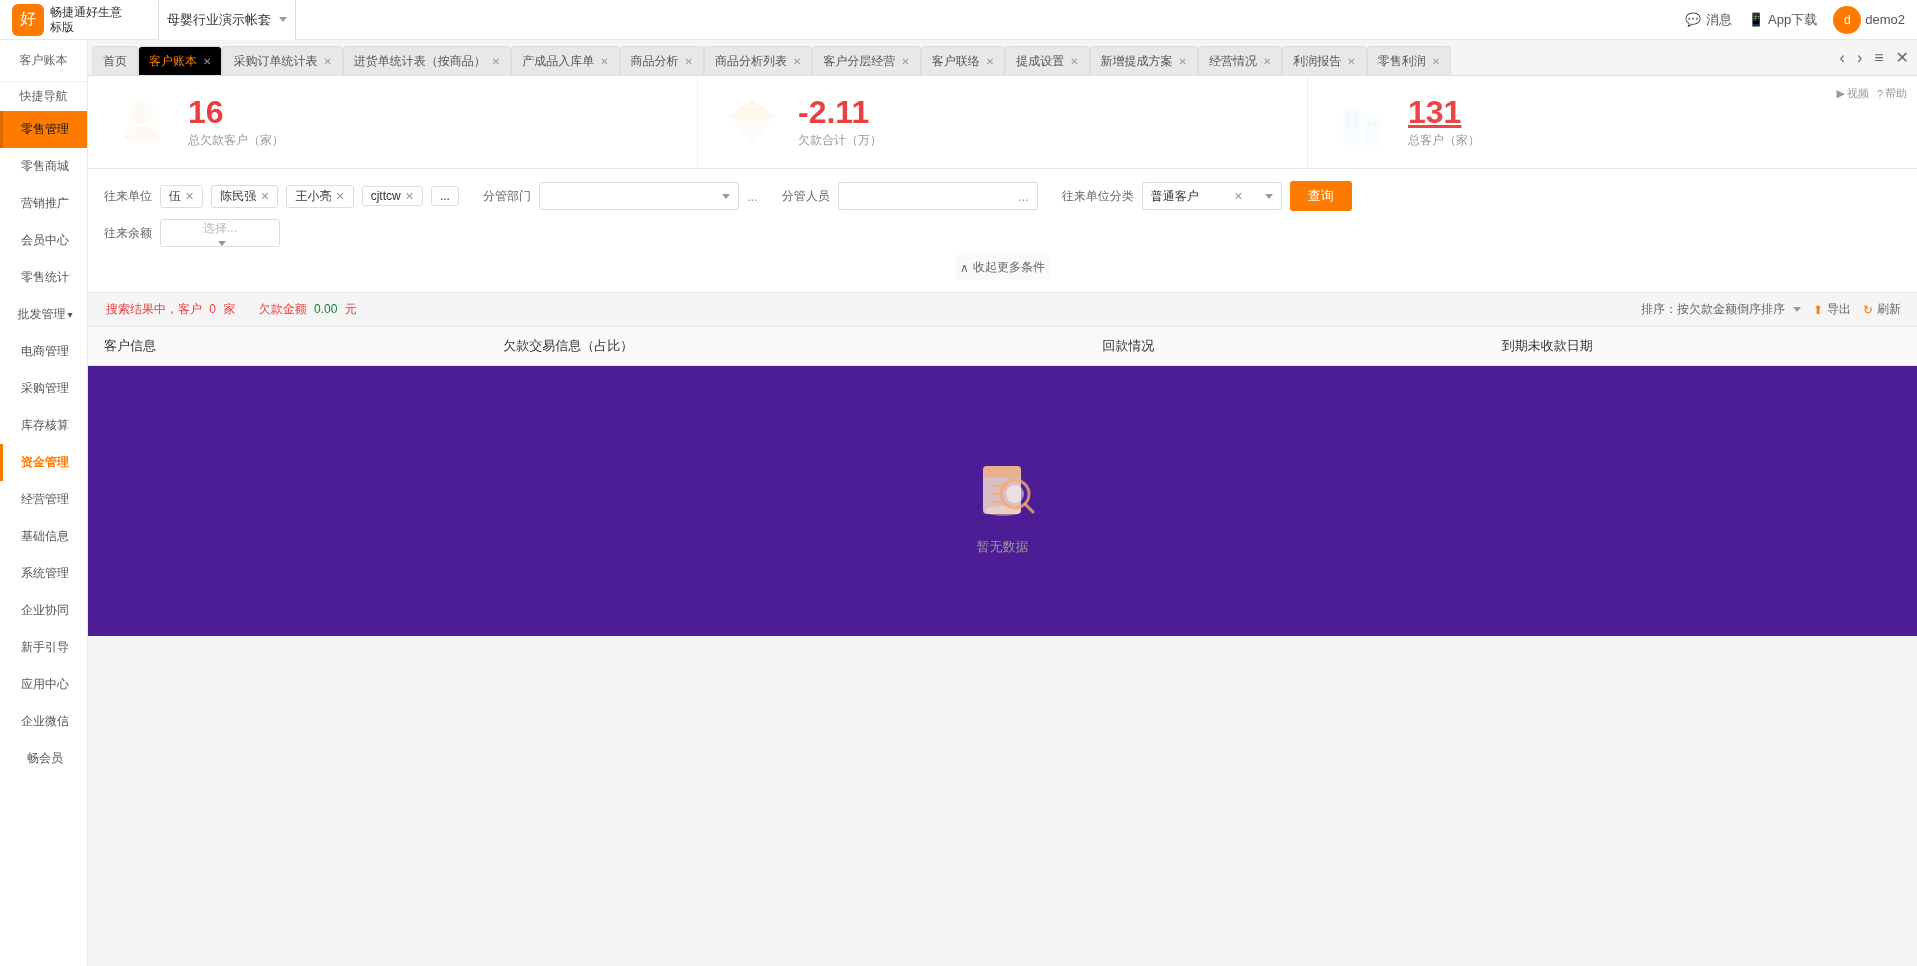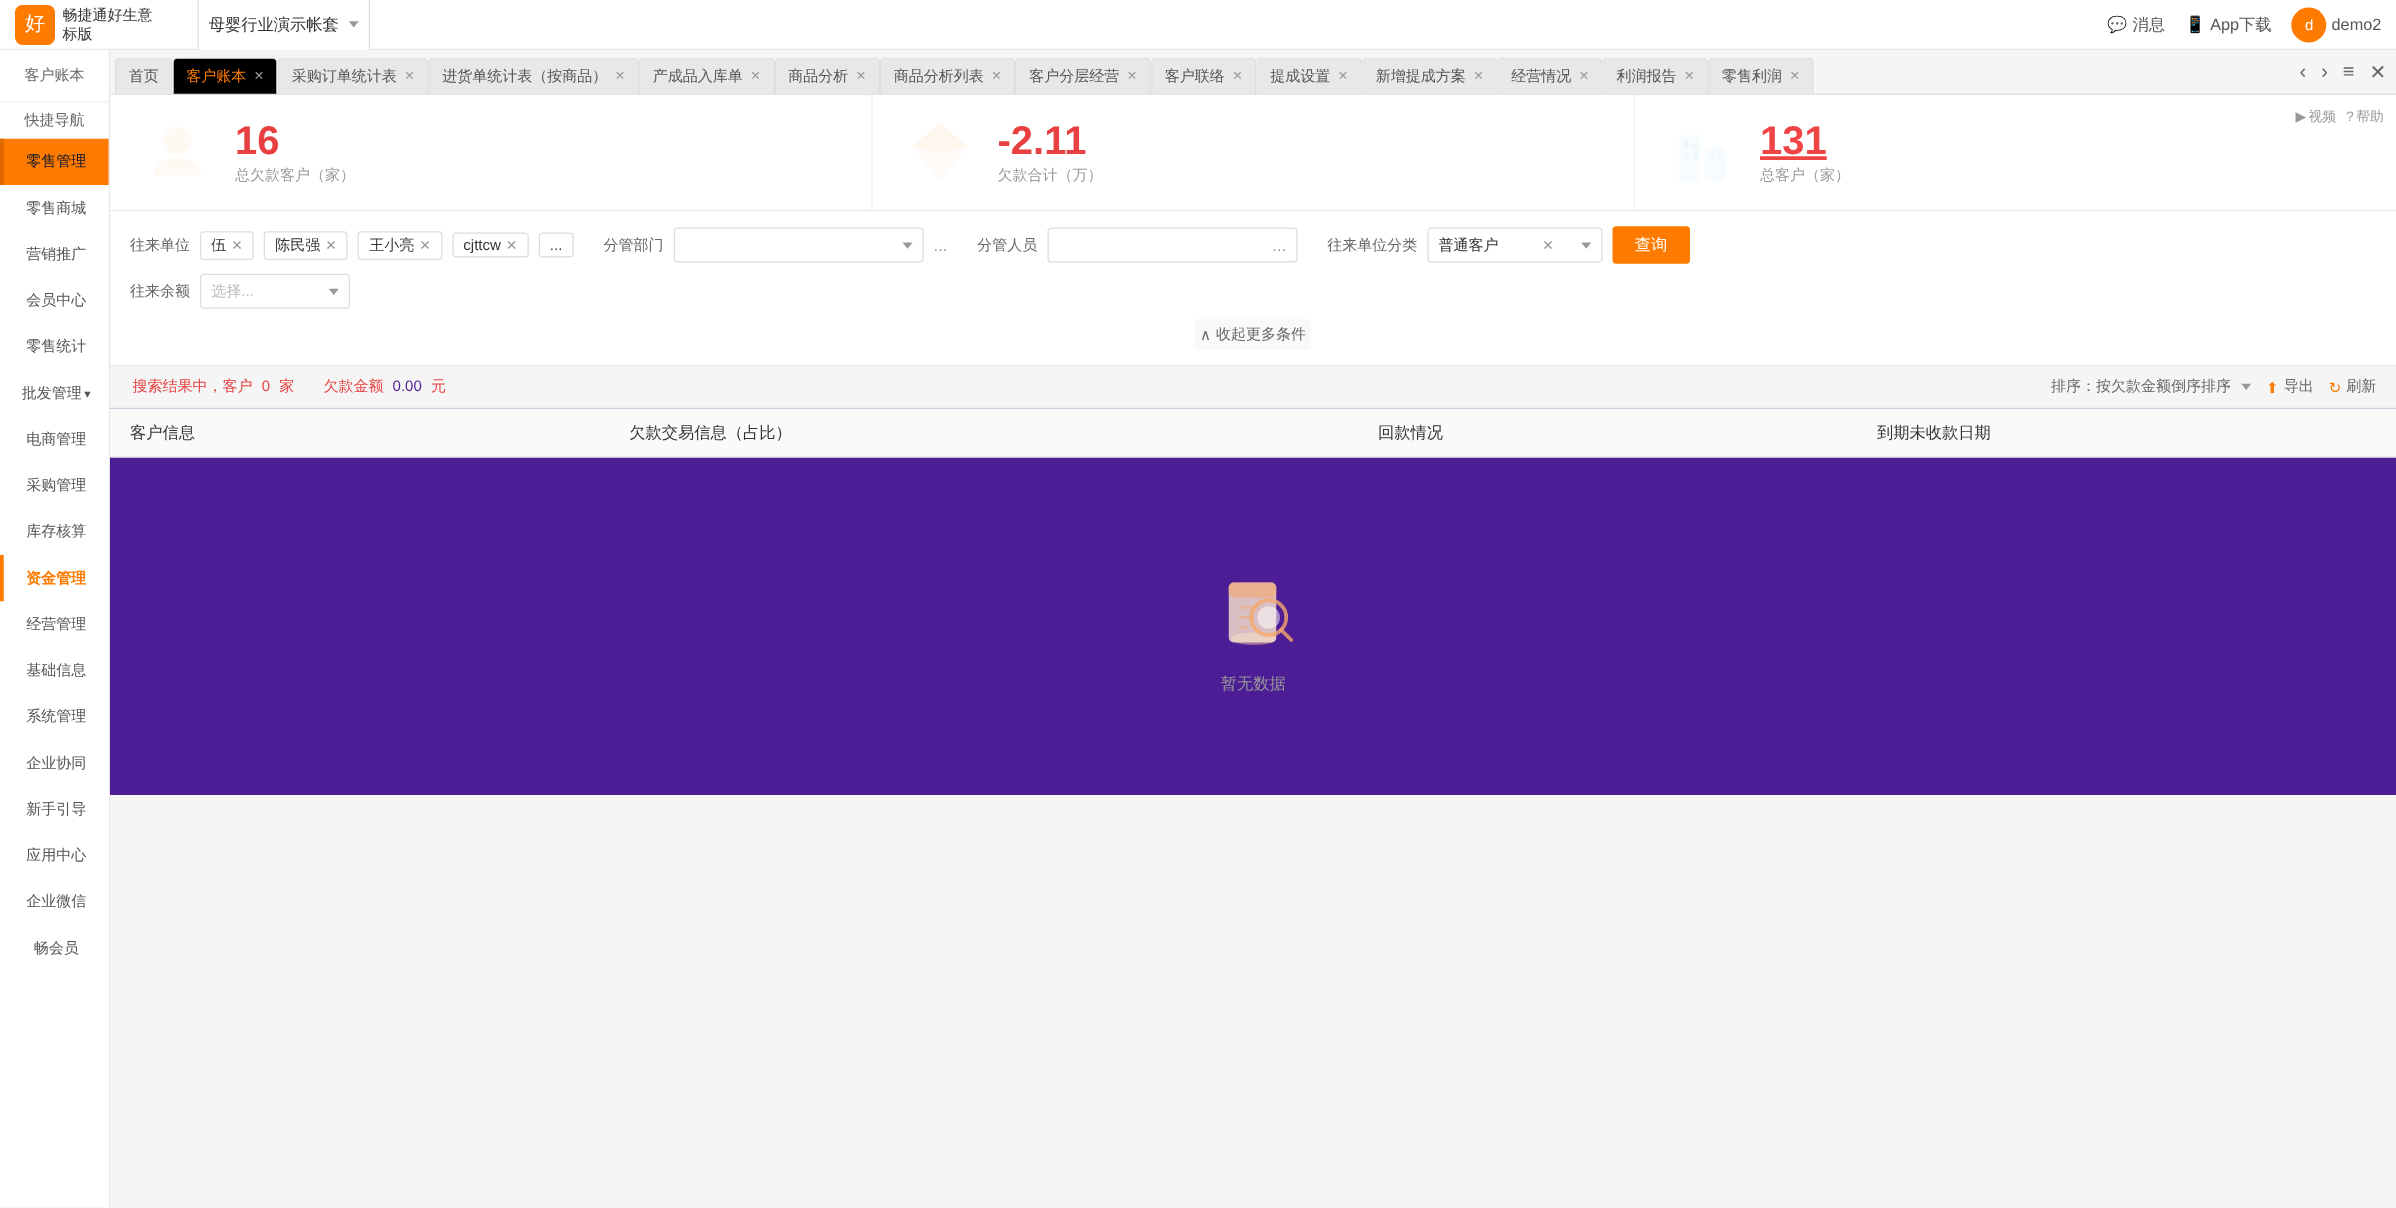--- a/index.html
+++ b/index.html
@@ -321,42 +321,42 @@
               <span class="remove">✕</span>
             </div>
             <span class="arrow-down"></span>
           </div>
 
           <button class="query-btn">查询</button>
         </div>
 
         <div class="filter-row">
           <span class="filter-label">往来余额</span>
-          <div class="filter-select" style="min-width:120px;">
+          <div class="filter-select" style="min-width:120px;flex-direction:column;">
             <span style="color:#bbb;">选择...</span>
             <span class="arrow-down"></span>
           </div>
         </div>
 
         <div style="display:flex;justify-content:center;margin-top:4px;">
           <div class="collapse-btn">
             <span>∧</span>
             <span>收起更多条件</span>
           </div>
         </div>
       </div>
 
       <div class="result-bar">
         <div class="result-info">
           <span>搜索结果中，客户</span>
           <span style="color:#e84040;">0</span>
           <span>家</span>
           <span style="margin:0 8px;"></span>
           <span>欠款金额</span>
-          <span style="color:#4c1d95;">0.00</span>
+          <span style="color:#15803d;">0.00</span>
           <span>元</span>
         </div>
         <div class="result-actions">
           <div class="sort-select">
             <span>排序：按欠款金额倒序排序</span>
             <span class="arrow-down"></span>
           </div>
           <div class="action-btn">
             <span class="icon">⬆</span>
             <span>导出</span>

